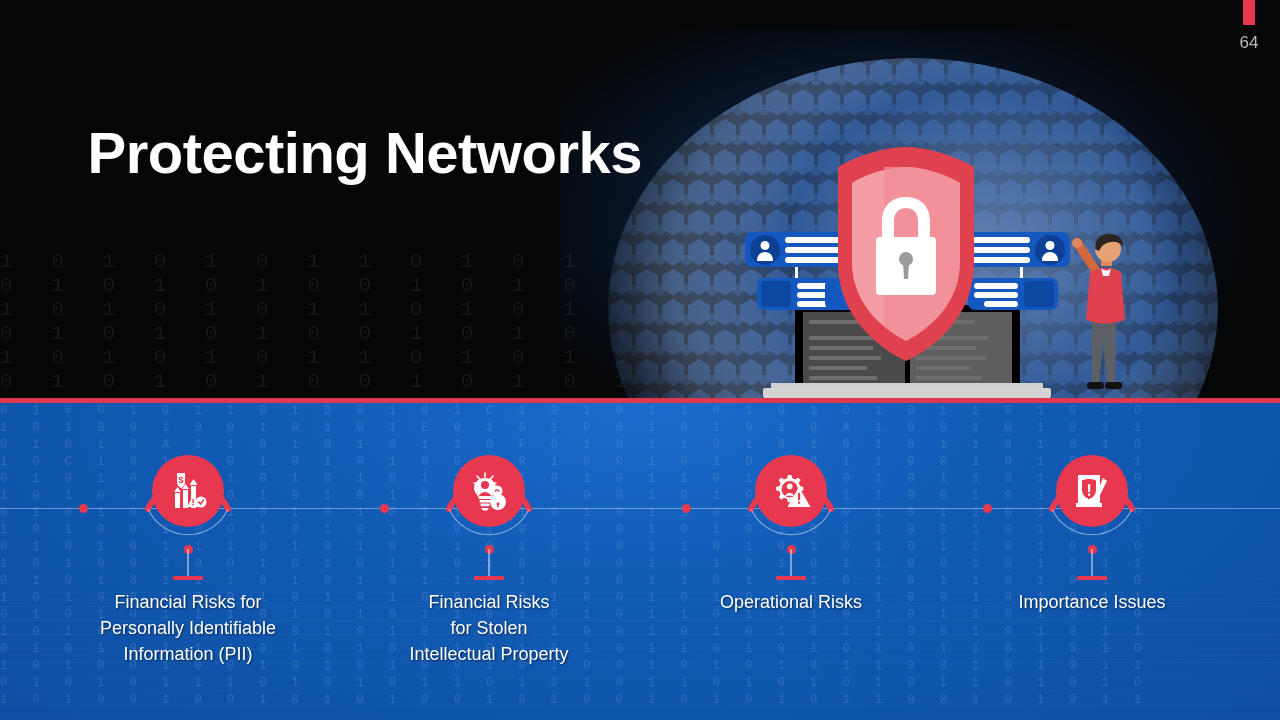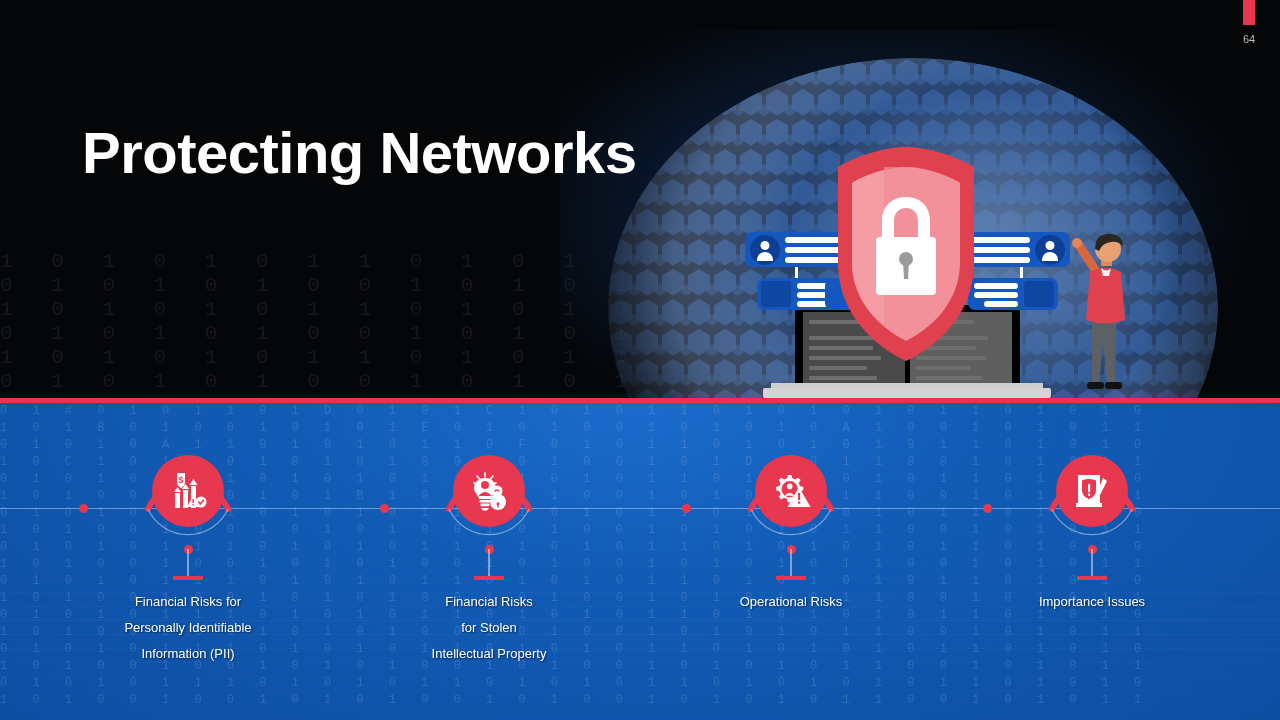--- a/index.html
+++ b/index.html
@@ -126,38 +126,38 @@
     position:absolute; left:50%; margin-left:-1px; top:146px; width:2px; height:28px;
     background:rgba(210,226,248,.55);
   }
   .red-dash{
     position:absolute; left:50%; margin-left:-15px; top:173px; width:30px; height:4px;
     background:#e8384f; border-radius:1px;
   }
   .node-label{
     position:absolute; left:0; top:186px; width:300px;
     text-align:center; color:#ffffff;
-    font-size:13px; line-height:26px; font-weight:400;
+    font-size:18px; line-height:26px; font-weight:400;
     text-shadow:1px 1px 2px rgba(0,0,0,.55);
   }
 
   
   .title{
     position:absolute; left:82px; top:118px; width:560px;
     color:#fff; font-weight:700; font-size:58px; line-height:70px;
     letter-spacing:-0.5px;
   }
   .title .l1{ display:block; padding-left:76px; }
-  .title .l2{ display:block; }
+  .title .l2{ display:block;text-align:right; }
 
   
   .red-tick{ position:absolute; left:1243px; top:0; width:12px; height:25px; background:#e8384f; }
   .page-num{
     position:absolute; left:1229px; top:33px; width:40px; text-align:center;
-    color:#b9b9b9; font-size:11px;
+    color:#b9b9b9; font-size:17px;
   }
 </style>
 </head>
 <body>
 
 <div id="slide">
 
   <div class="top-half">
 
     <div class="binary-bg">1 0 1 0 1 0 1 1 0 1 0 1 0 1 1 0 1 0 1

